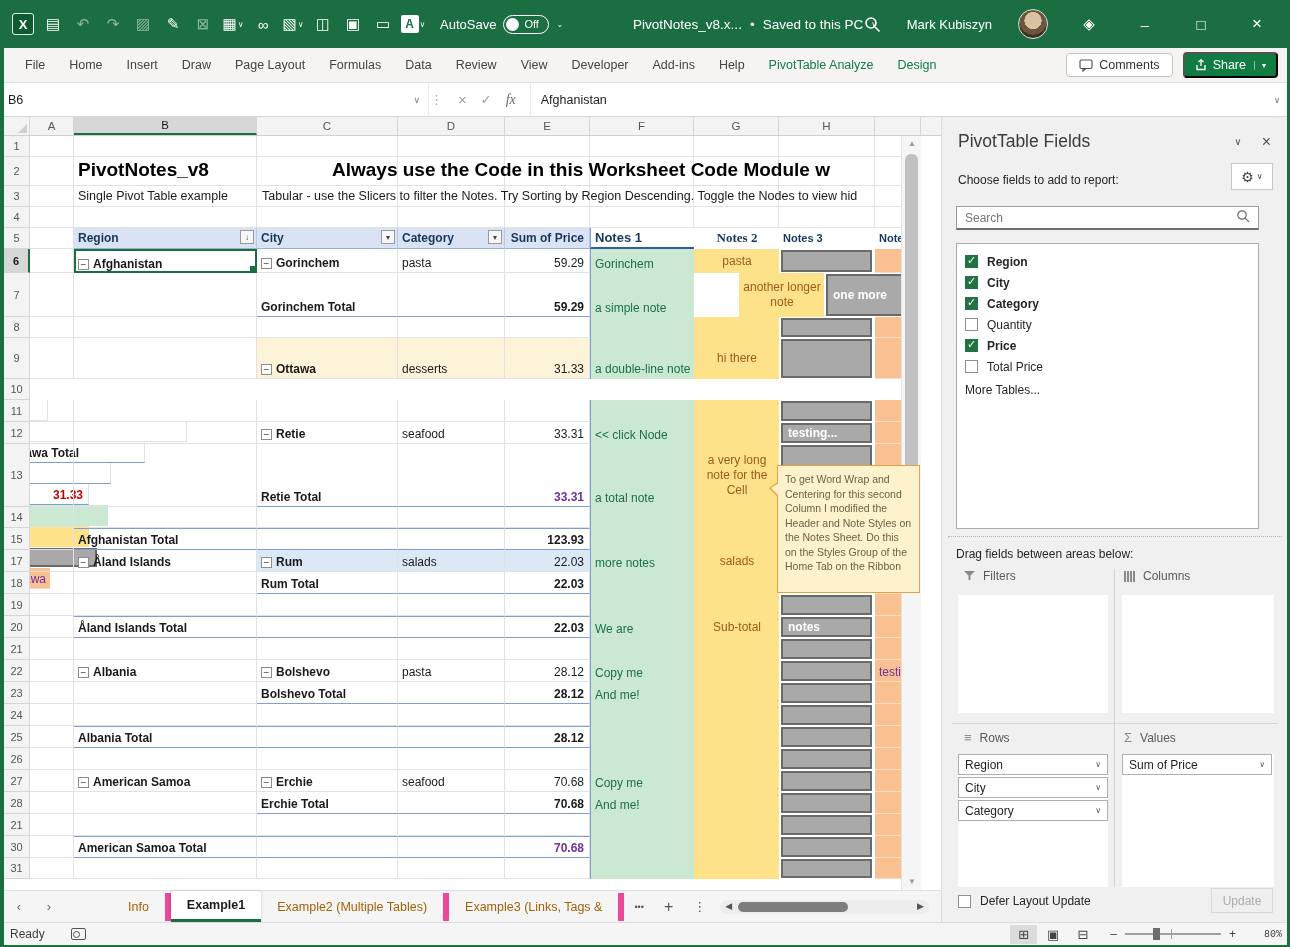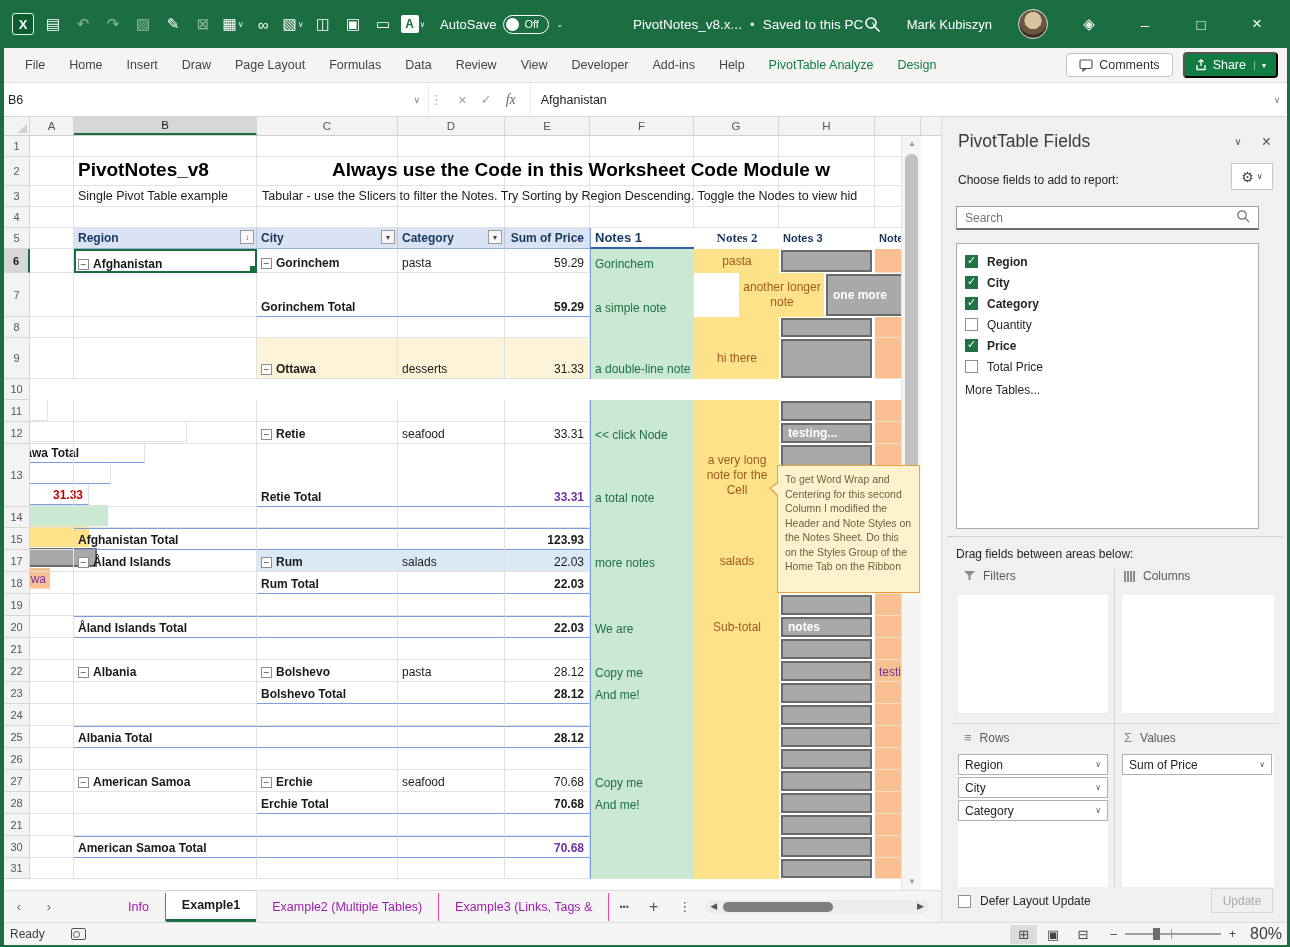--- a/index.html
+++ b/index.html
@@ -84,39 +84,39 @@
   .callout { position:absolute; left:773px; top:329px; width:143px; height:128px; background:#fdf2cc; border:1px solid #e6a23c; z-index:5; padding:6px 7px; color:#6e6046; font-size:10.5px; line-height:14.5px; }
   .callout:before { content:""; position:absolute; left:-9px; top:16px; border-top:6px solid transparent; border-bottom:9px solid transparent; border-right:9px solid #e6a23c; }
   .callout:after { content:""; position:absolute; left:-7px; top:17px; border-top:5px solid transparent; border-bottom:8px solid transparent; border-right:8px solid #fdf2cc; }
   .vscroll { position:absolute; right:0; top:19px; width:20px; height:754px; background:#f5f5f5; border-left:1px solid #e3e3e3; }
   .vscroll .arr { position:absolute; left:0; width:20px; height:16px; color:#9a9a9a; font-size:8px; text-align:center; line-height:16px; }
   .vthumb { position:absolute; left:3px; top:18px; width:13px; height:352px; background:#c1c1c1; border-radius:6px; }
 
   
   .tabsbar { position:absolute; left:4px; top:890px; width:937px; height:32px; background:#f5f5f5; border-top:1px solid #e0e0e0; display:flex; align-items:center; }
   .tab-nav { width:30px; text-align:center; color:#666; font-size:13px; }
-  .sheettab { padding:7px 16px; font-size:12.5px; color:#a21caf; white-space:nowrap; border-right:1px solid #ec4899; }
+  .sheettab { padding:7px 16px; font-size:12.5px; color:#a16207; white-space:nowrap; border-right:6px solid #ec4899; }
   .sheettab.active { background:#fff; font-weight:bold; color:#1a1a1a; border-bottom:3px solid #1a6e40; border-radius:3px 3px 0 0; border-right:none; box-shadow:0 0 3px rgba(0,0,0,.18); }
   .tab-extra { color:#555; padding:0 10px; font-size:13px; }
   .hscroll { position:relative; flex:1; height:14px; margin:0 12px 0 4px; background:#ededed; border-radius:7px; display:flex; align-items:center; }
   .hthumb { position:absolute; left:18px; width:110px; height:10px; top:2px; background:#7d7d7d; border-radius:5px; }
   .hs-arr { position:absolute; top:1px; font-size:9px; color:#555; }
 
   
   .statusbar { position:absolute; left:0; top:922px; width:1290px; height:23px; background:#f5f5f5; border-top:1px solid #dcdcdc; display:flex; align-items:center; font-size:12px; color:#3c3c3c; }
   .macro-ic { width:15px; height:12px; border:1px solid #555; border-radius:2px; position:relative; margin-left:26px; }
   .macro-ic:after { content:""; position:absolute; left:1px; bottom:1px; width:5px; height:5px; border:1px solid #555; border-radius:50%; }
   .sb-right { position:absolute; right:8px; display:flex; align-items:center; gap:14px; }
   .view-ic { font-size:13px; color:#444; padding:2px 8px; }
   .view-ic.on { background:#dcdcdc; }
   .zoomslider { display:flex; align-items:center; gap:8px; color:#444; }
   .ztrack { position:relative; width:96px; height:2px; background:#9f9f9f; }
   .ztick { position:absolute; left:46px; top:-4px; width:1px; height:10px; background:#9f9f9f; }
   .zthumb { position:absolute; left:28px; top:-5px; width:7px; height:12px; background:#6d6d6d; }
-  .zpct { font-size:16px; color:#3c3c3c; width:32px; text-align:right; }
+  .zpct { font-size:10px; color:#3c3c3c; width:32px; text-align:right;font-family:Liberation Mono, monospace; }
 
   
   .pane { position:absolute; left:941px; top:117px; width:346px; height:805px; background:#f0f0f0; border-left:1px solid #dcdcdc; font-size:12px; }
   .pane-title { position:absolute; left:16px; top:14px; font-size:17.5px; color:#3b3b3b; }
   .pane-title-ics { position:absolute; right:16px; top:16px; display:flex; gap:20px; color:#555; font-size:13px; }
   .choose { position:absolute; left:16px; top:56px; color:#262626; }
   .gearbtn { position:absolute; right:14px; top:46px; width:42px; height:27px; background:#fff; border:1px solid #c6c6c6; display:flex; align-items:center; justify-content:center; gap:3px; color:#444; font-size:14px; }
   .gearbtn .gchev { font-size:8px; }
   .searchbox { position:absolute; left:14px; top:89px; width:303px; height:24px; background:#fff; border:1px solid #9a9a9a; border-bottom:2px solid #6e6e6e; display:flex; align-items:center; padding:0 8px; color:#767676; }
   .searchbox .mag { margin-left:auto; }

